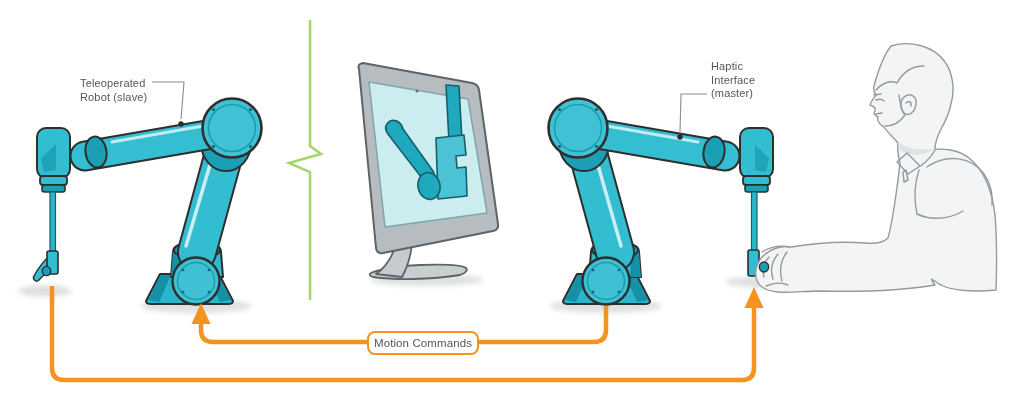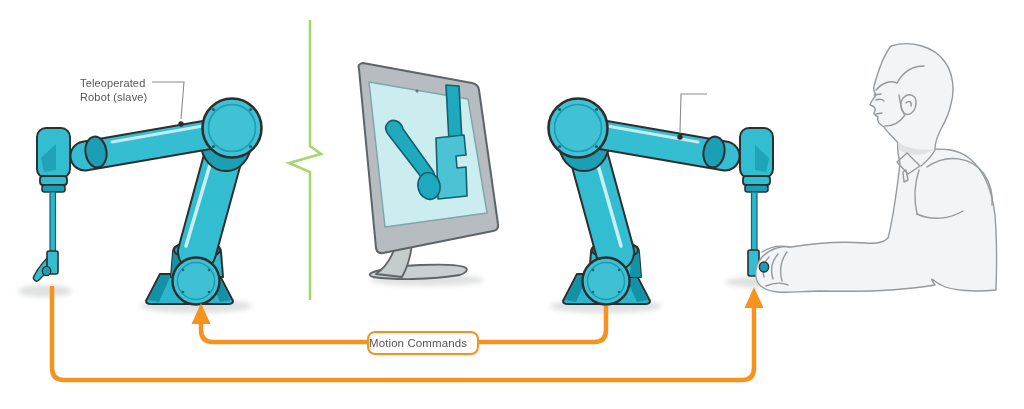--- a/index.html
+++ b/index.html
@@ -10,21 +10,21 @@
   .scene{position:absolute;left:0;top:0;}
   .anno{
     position:absolute;font-size:11px;line-height:13.5px;color:#565659;
     letter-spacing:.15px;white-space:pre-line;
   }
   .anno-slave{left:80px;top:77px;}
   .anno-master{left:711px;top:60px;}
   .flow-box{
     position:absolute;box-sizing:border-box;height:24px;
     border:2px solid #f6921e;border-radius:8px;background:#ffffff;
-    color:#565659;font-size:11.5px;line-height:20px;text-align:left;
+    color:#565659;font-size:11.5px;line-height:20px;text-align:center;
     letter-spacing:.1px;
   }
   .flow-motion{left:367px;top:331px;width:112px;}
   .flow-haptic{left:367px;top:368px;width:111px;}
 </style>
 </head>
 <body>
 
 <div class="canvas">
 
@@ -212,16 +212,19 @@
     <g stroke="#8c8c8c" stroke-width="1.1" fill="none">
       <path d="M152,82 L184,82 L181,119"></path>
       <path d="M707,94 L681,94 L680,132"></path>
     </g>
     <circle cx="181" cy="124" r="2.7" fill="#2b2b2b"></circle>
     <circle cx="680" cy="137" r="2.7" fill="#2b2b2b"></circle>
   </svg>
 
   <div class="anno anno-slave">Teleoperated
 Robot (slave)</div>
+  <div class="anno anno-master">Haptic
+Interface
+(master)</div>
 
   <div class="flow-box flow-motion">Motion Commands</div>
 
 </div>
 
 </body></html>

